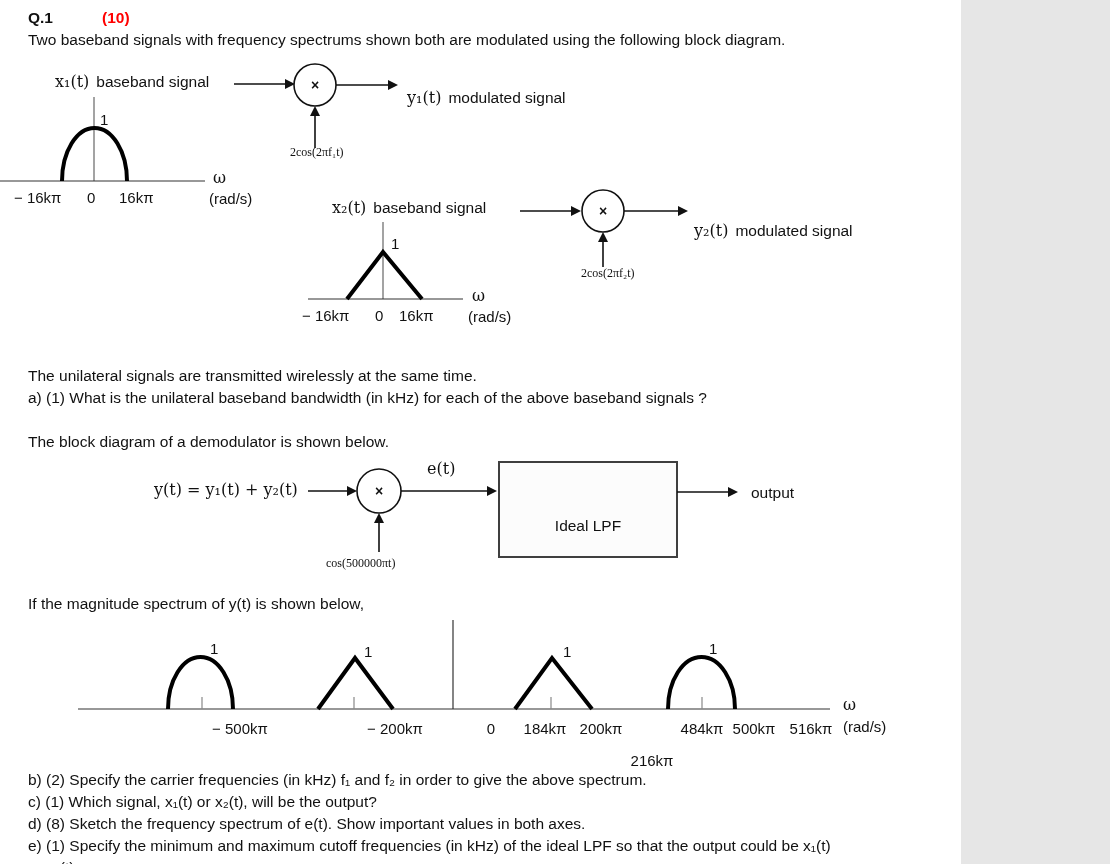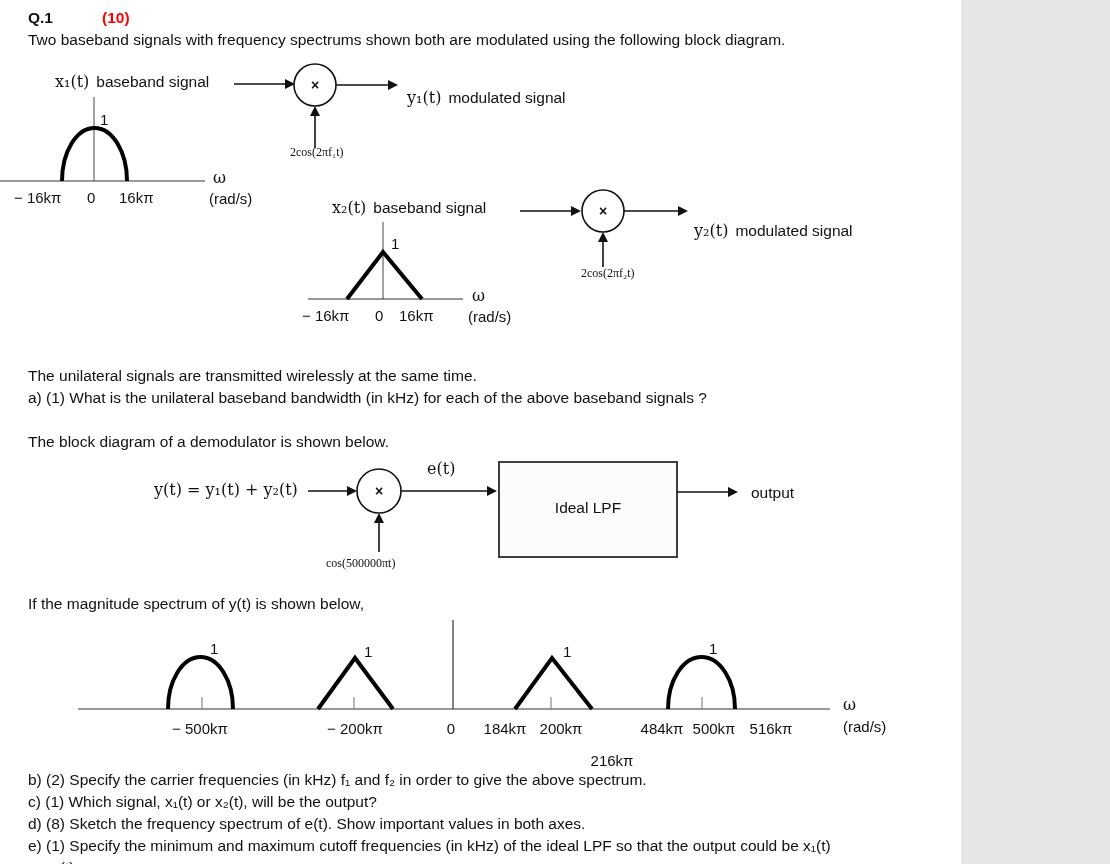--- a/index.html
+++ b/index.html
@@ -10,21 +10,21 @@
   }
   .abs{position:absolute;white-space:nowrap;}
   .t{font-size:15.5px;line-height:1.25;}
   .small{font-size:15px;}
   .b{font-weight:bold;}
   .red{color:#ff0000;}
   .math{font-family:"DejaVu Serif", serif;font-size:16px;}
   .mathr{font-family:Liberation Serif, serif;font-size:12px;}
   .row{display:flex;align-items:baseline;gap:7px;}
   .xsym{font-size:14px;font-weight:600;transform:translate(-50%,-52%);}
-  .ctr{transform:translate(-50%,0);}
+  .ctr{transform:translate(-50%,0);margin-left:40px;}
   svg{position:absolute;left:0;top:0;}
   .graystrip{position:absolute;top:0;height:864px;}
 </style>
 </head>
 <body>
 
 <svg width="1110" height="864">
 
   <line x1="234" y1="84" x2="285" y2="84" stroke="#111" stroke-width="1.6"></line>
   <polygon points="285,79 295,84 285,89" fill="#111"></polygon>
@@ -115,21 +115,21 @@
 <div class="abs math" style="left:472px;top:286px;">ω</div>
 <div class="abs small" style="left:468px;top:308px;">(rad/s)</div>
 
 <div class="abs t" style="left:28px;top:366px;">The unilateral signals are transmitted wirelessly at the same time.</div>
 <div class="abs t" style="left:28px;top:388px;">a) (1) What is the unilateral baseband bandwidth (in kHz) for each of the above baseband signals ?</div>
 <div class="abs t" style="left:28px;top:432px;">The block diagram of a demodulator is shown below.</div>
 
 <div class="abs math" style="left:126px;top:480px;margin-left:28px;">y(t) = y₁(t) + y₂(t)</div>
 <div class="abs xsym" style="left:379px;top:491px;">×</div>
 <div class="abs math" style="left:427px;top:459px;">e(t)</div>
-<div class="abs t" style="left:588px;top:498px;transform:translate(-50%,0);">Ideal LPF</div>
+<div class="abs t" style="left:588px;top:516px;transform:translate(-50%,0);">Ideal LPF</div>
 <div class="abs t" style="left:751px;top:483px;">output</div>
 <div class="abs mathr" style="left:326px;top:556px;">cos(500000πt)</div>
 
 <div class="abs t" style="left:28px;top:594px;">If the magnitude spectrum of y(t) is shown below,</div>
 
 <div class="abs small" style="left:210px;top:640px;">1</div>
 <div class="abs small" style="left:364px;top:643px;">1</div>
 <div class="abs small" style="left:563px;top:643px;">1</div>
 <div class="abs small" style="left:709px;top:640px;">1</div>
 

